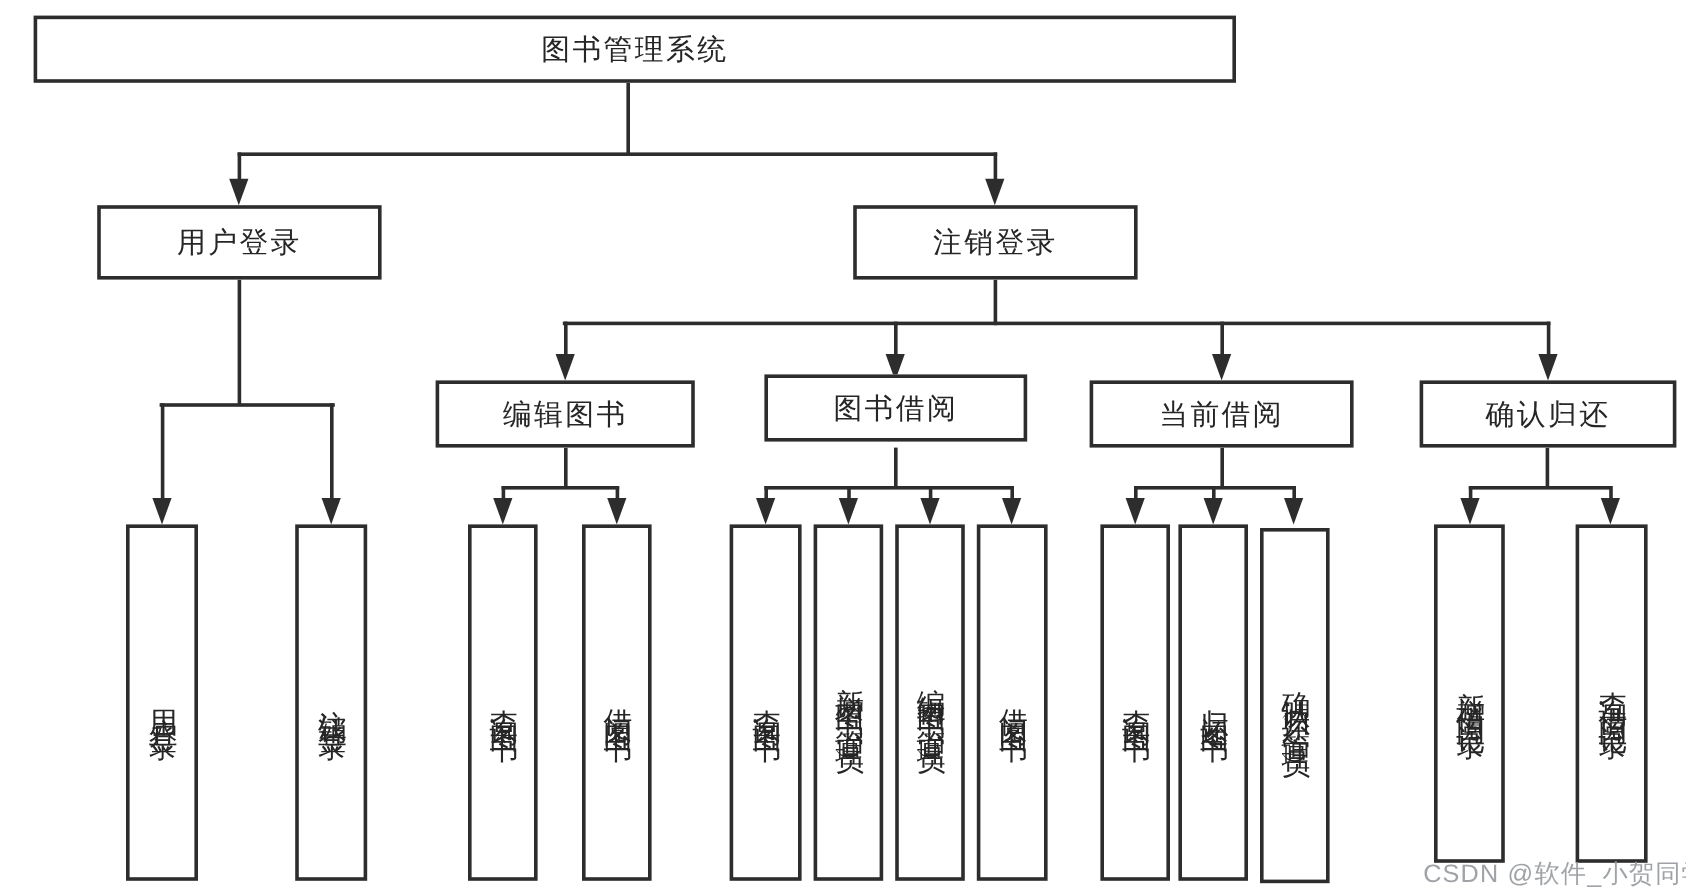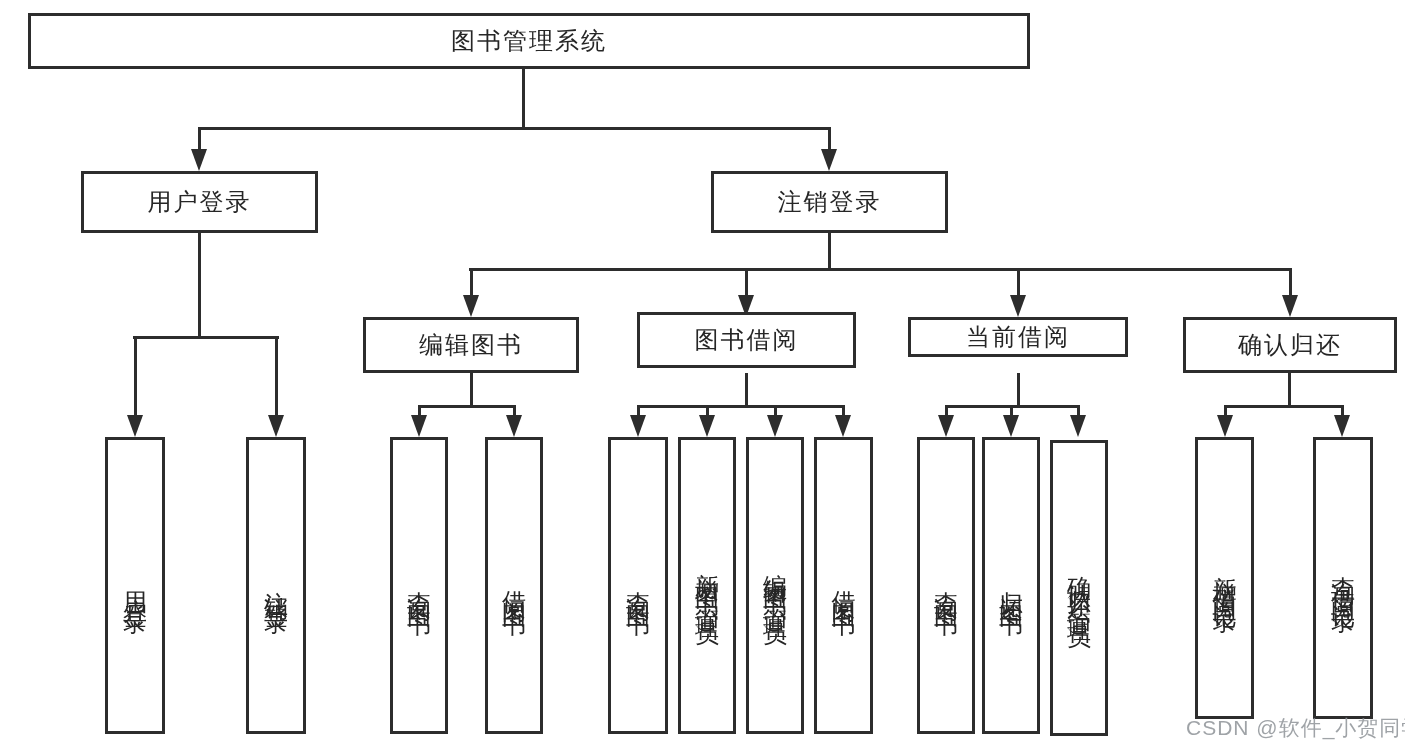--- a/index.html
+++ b/index.html
@@ -99,21 +99,21 @@
   <div class="hnode" style="left:711px;top:171px;width:237px;height:62px">
     <span>注销登录</span>
   </div>
 
   <div class="hnode" style="left:363px;top:317px;width:216px;height:56px">
     <span>编辑图书</span>
   </div>
   <div class="hnode" style="left:637px;top:312px;width:219px;height:56px">
     <span>图书借阅</span>
   </div>
-  <div class="hnode" style="left:908px;top:317px;width:220px;height:40px">
+  <div class="hnode" style="left:908px;top:317px;width:220px;height:56px">
     <span>当前借阅</span>
   </div>
   <div class="hnode" style="left:1183px;top:317px;width:214px;height:56px">
     <span>确认归还</span>
   </div>
 
   <div class="vnode" style="left:105px;top:437px;width:60px;height:297px">
     <span class="vt">用户登录</span>
   </div>
   <div class="vnode" style="left:246px;top:437px;width:60px;height:297px">

